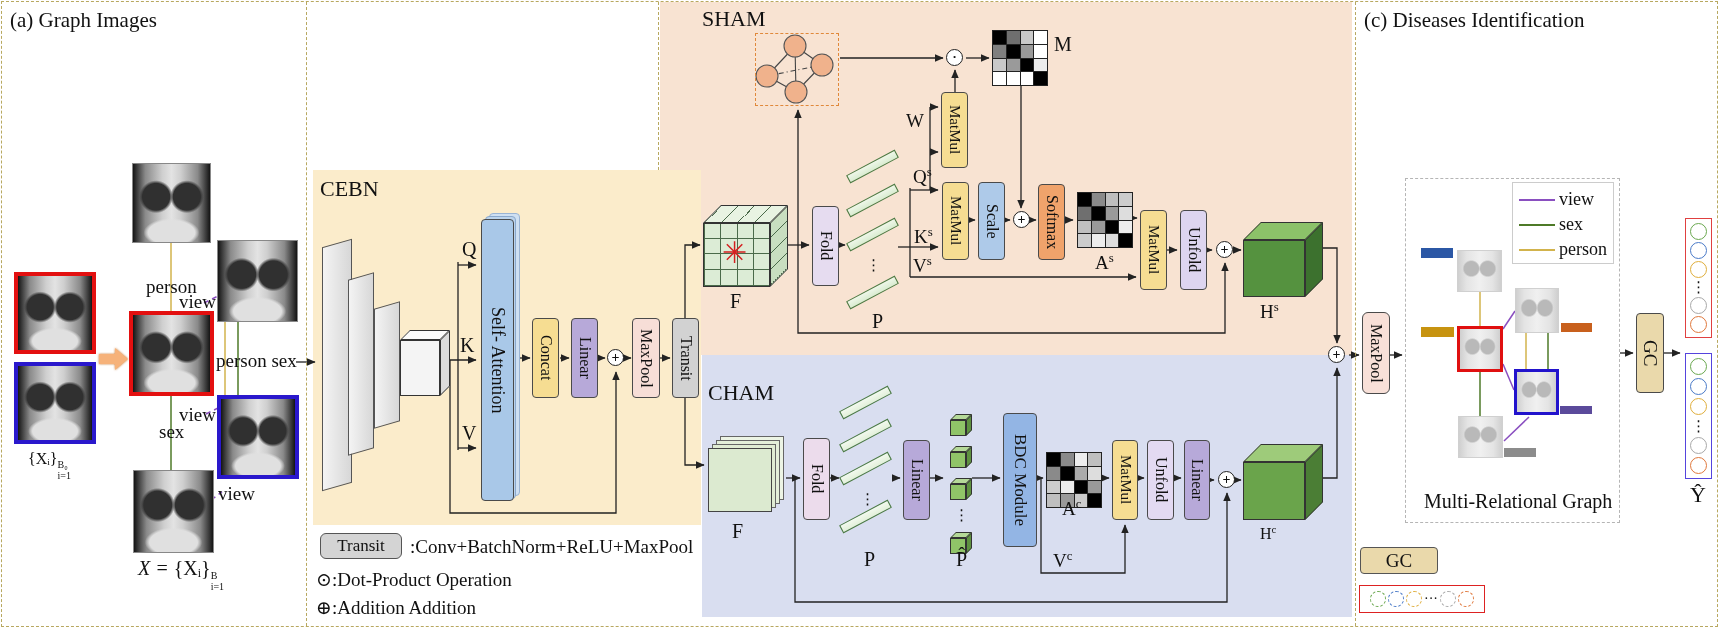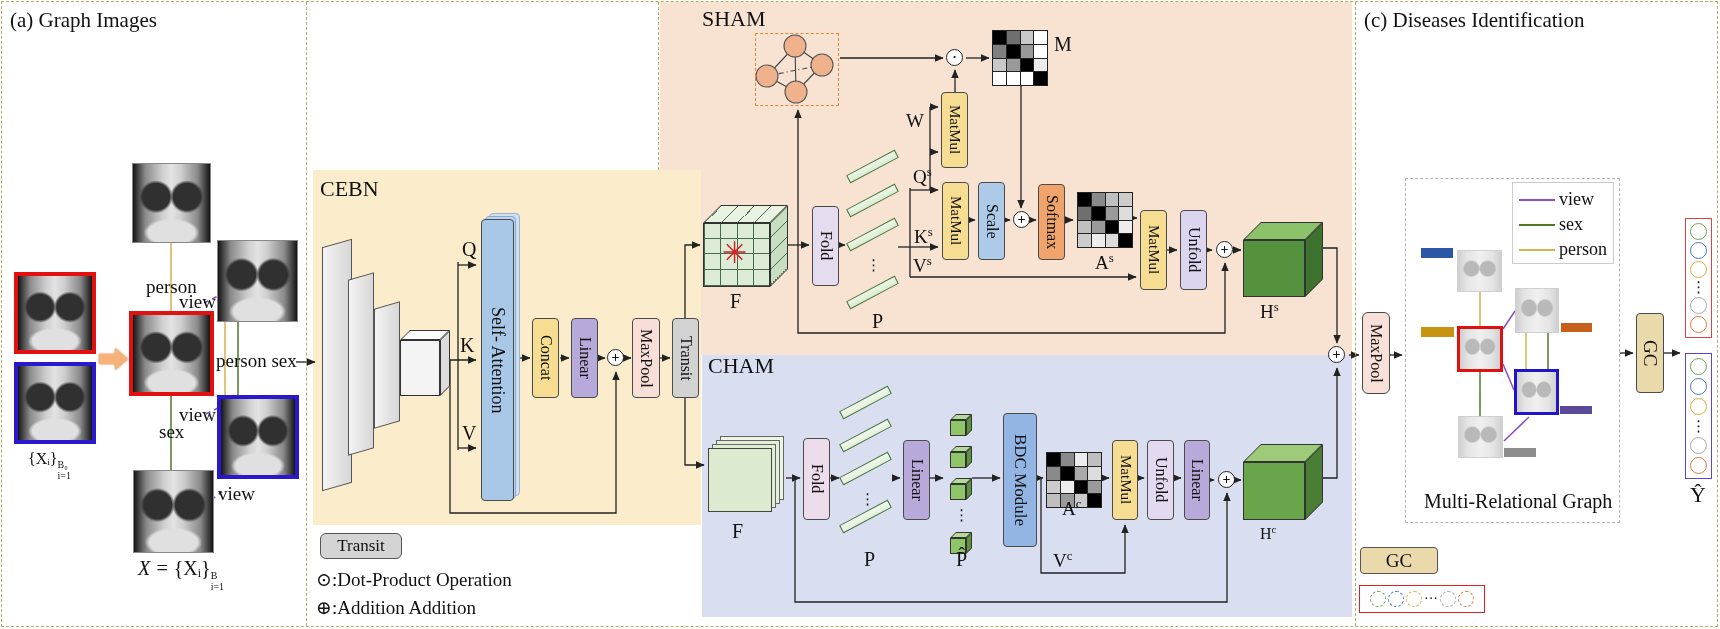--- a/index.html
+++ b/index.html
@@ -213,20 +213,21 @@
 
   <div class="vbox" style="left:532px;top:318px;width:27px;height:80px;background:#f6dd92;">Concat</div>
   <div class="vbox" style="left:571px;top:318px;width:27px;height:80px;background:#b7a9d9;">Linear</div>
   <div class="op op-add" style="left:607px;top:349px;"></div>
   <div class="vbox" style="left:632px;top:318px;width:28px;height:80px;background:#f7ded7;">MaxPool</div>
   <div class="vbox" style="left:672px;top:318px;width:27px;height:80px;background:#d2d2d2;">Transit</div>
 
   <div class="abs" style="left:320px;top:533px;width:82px;height:26px;background:#d4d4d4;border:1.2px solid #555;border-radius:6px;display:flex;align-items:center;justify-content:center;font-size:17px;">
     <span>Transit</span>
   </div>
+  <div class="lbl" style="left:410px;top:536px;font-size:19px;">:Conv+BatchNorm+ReLU+MaxPool</div>
   <div class="lbl" style="left:316px;top:568px;font-size:19px;">⊙:Dot-Product Operation</div>
   <div class="lbl" style="left:316px;top:596px;font-size:19px;">⊕:Addition Addition</div>
 
   <div class="lbl sectitle" style="left:702px;top:6px;">SHAM</div>
   <div class="abs" style="left:755px;top:33px;width:84px;height:73px;border:1.5px dashed #e0883a;"></div>
 
   <div class="lbl" style="left:906px;top:110px;font-size:19px;">W</div>
   <div class="vbox" style="left:941px;top:92px;width:27px;height:76px;background:#f6dd92;font-size:15px;">MatMul</div>
   <div class="op op-dot" style="left:946px;top:49px;"></div>
   <div class="mat" style="left:992px;top:30px;width:56px;height:56px;">
@@ -294,21 +295,21 @@
 
   <div class="vbox" style="left:1140px;top:210px;width:27px;height:80px;background:#f6dd92;font-size:15px;">MatMul</div>
   <div class="vbox" style="left:1180px;top:210px;width:27px;height:80px;background:#ddd5f0;">Unfold</div>
   <div class="op op-add" style="left:1216px;top:241px;"></div>
 
   <div class="cube-top" style="left:1243px;top:222px;width:62px;height:18px;background:#8cc269;"></div>
   <div class="cube-side" style="left:1305px;top:240px;width:18px;height:57px;background:#3c712e;"></div>
   <div class="cube-front" style="left:1243px;top:240px;width:62px;height:57px;background:#55923f;"></div>
   <div class="lbl" style="left:1260px;top:299px;font-size:19px;"><span>H</span><sup>s</sup></div>
 
-  <div class="lbl sectitle" style="left:708px;top:353px;">CHAM</div>
+  <div class="lbl sectitle" style="left:708px;top:380px;">CHAM</div>
 
   <div class="abs" style="left:720px;top:436px;width:64px;height:64px;background:#edf5e5;border:1px solid #666;"></div>
   <div class="abs" style="left:716px;top:440px;width:64px;height:64px;background:#e4efd9;border:1px solid #666;"></div>
   <div class="abs" style="left:712px;top:444px;width:64px;height:64px;background:#e0ecd3;border:1px solid #666;"></div>
   <div class="abs" style="left:708px;top:448px;width:64px;height:64px;background:#dcead0;border:1px solid #444;"></div>
   <div class="lbl" style="left:732px;top:520px;font-size:20px;">F</div>
 
   <div class="vbox" style="left:803px;top:438px;width:27px;height:82px;background:#ecdcec;">Fold</div>
 
   <div class="bar" style="left:838px;top:398px;background:linear-gradient(#f2f9ee,#e2f0d9);"></div>

